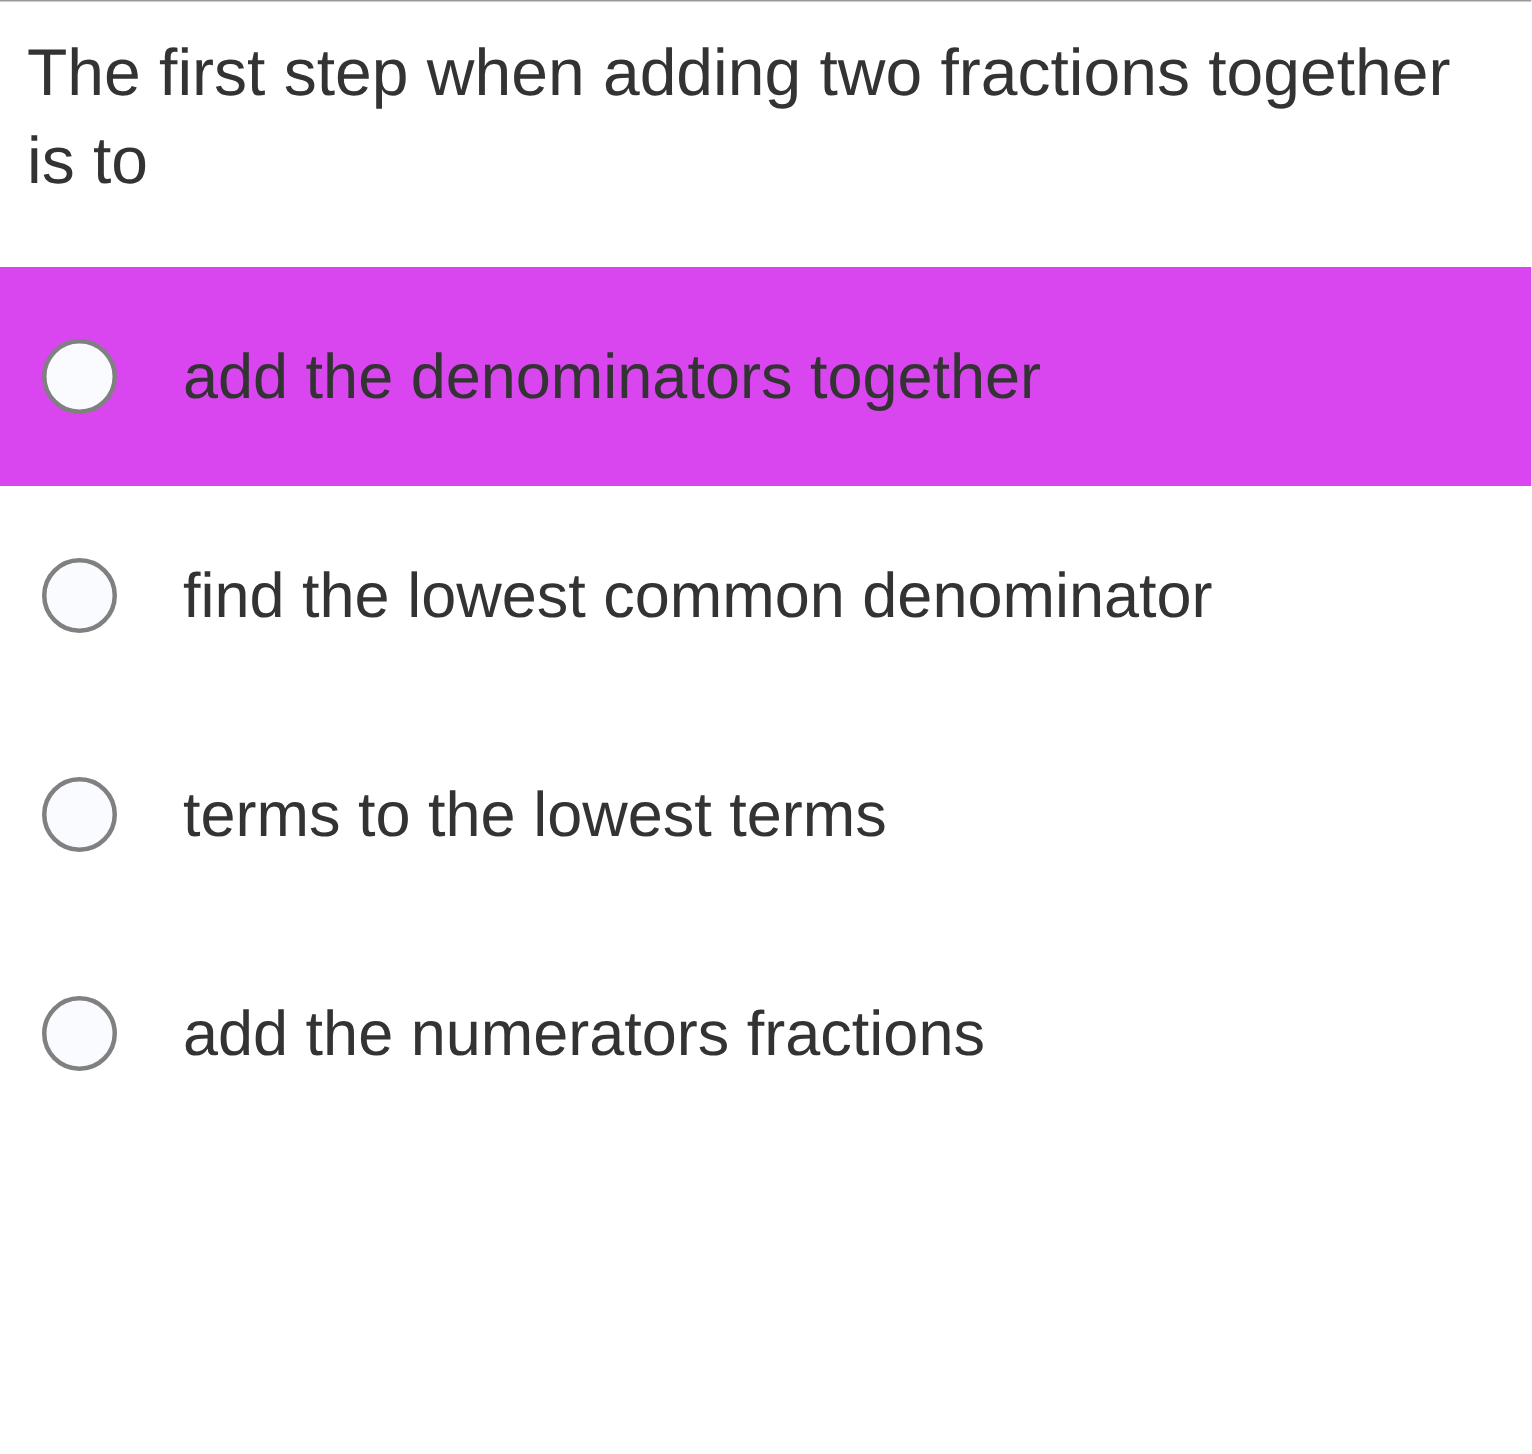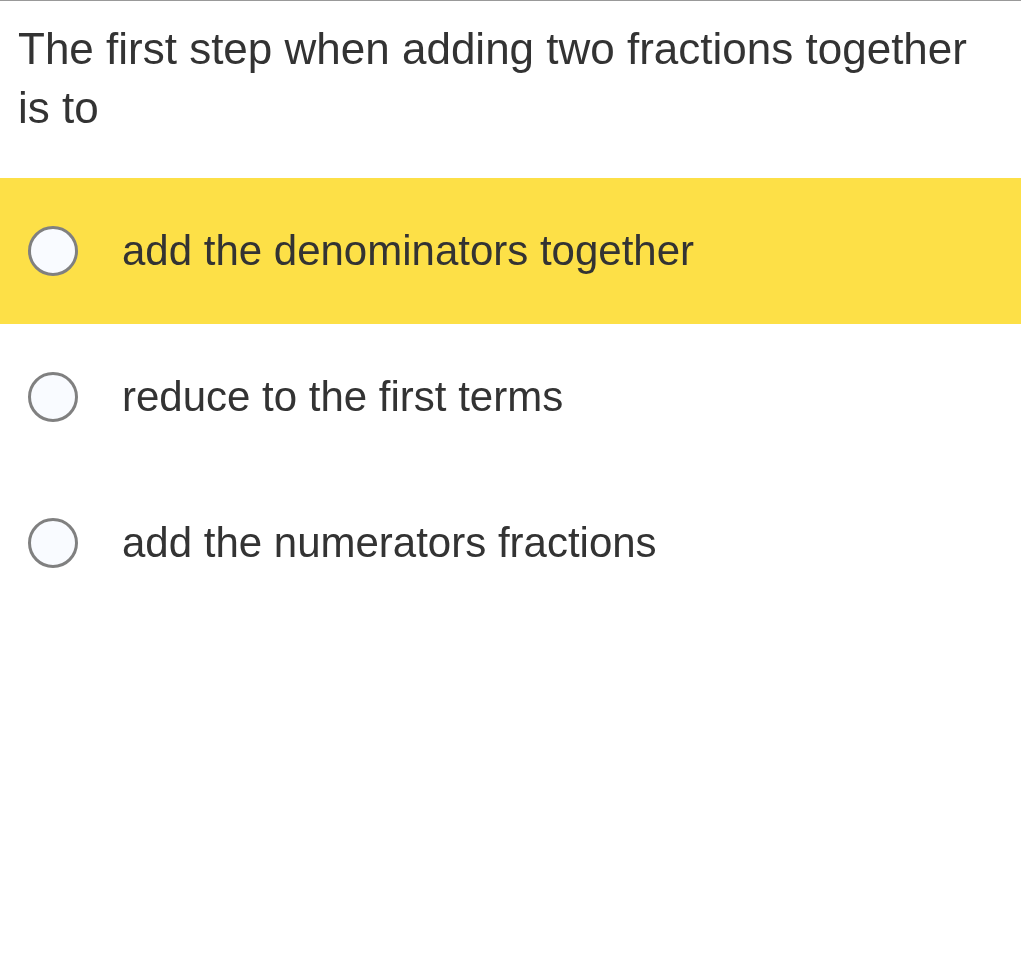--- a/index.html
+++ b/index.html
@@ -27,21 +27,21 @@
       display: flex;
       flex-direction: column;
     }
     .option {
       display: flex;
       align-items: center;
       padding: 48px 18px 48px 28px;
       cursor: pointer;
     }
     .option.highlighted {
-      background: #fde047;
+      background: #d946ef;
     }
     .radio {
       width: 50px;
       height: 50px;
       border: 3px solid #808080;
       border-radius: 50%;
       background: #f9fbff;
       flex-shrink: 0;
       margin-right: 44px;
     }
@@ -56,20 +56,24 @@
 
 <div class="container">
   <div class="question">The first step when adding two fractions together is to</div>
   <div class="options">
     <div class="option highlighted">
       <div class="radio"></div>
       <div class="option-label">add the denominators together</div>
     </div>
     <div class="option">
       <div class="radio"></div>
-      <div class="option-label">reduce to the first terms</div>
+      <div class="option-label">find the lowest common denominator</div>
+    </div>
+    <div class="option">
+      <div class="radio"></div>
+      <div class="option-label">terms to the lowest terms</div>
     </div>
     <div class="option">
       <div class="radio"></div>
       <div class="option-label">add the numerators fractions</div>
     </div>
   </div>
 </div>
 
 </body></html>

